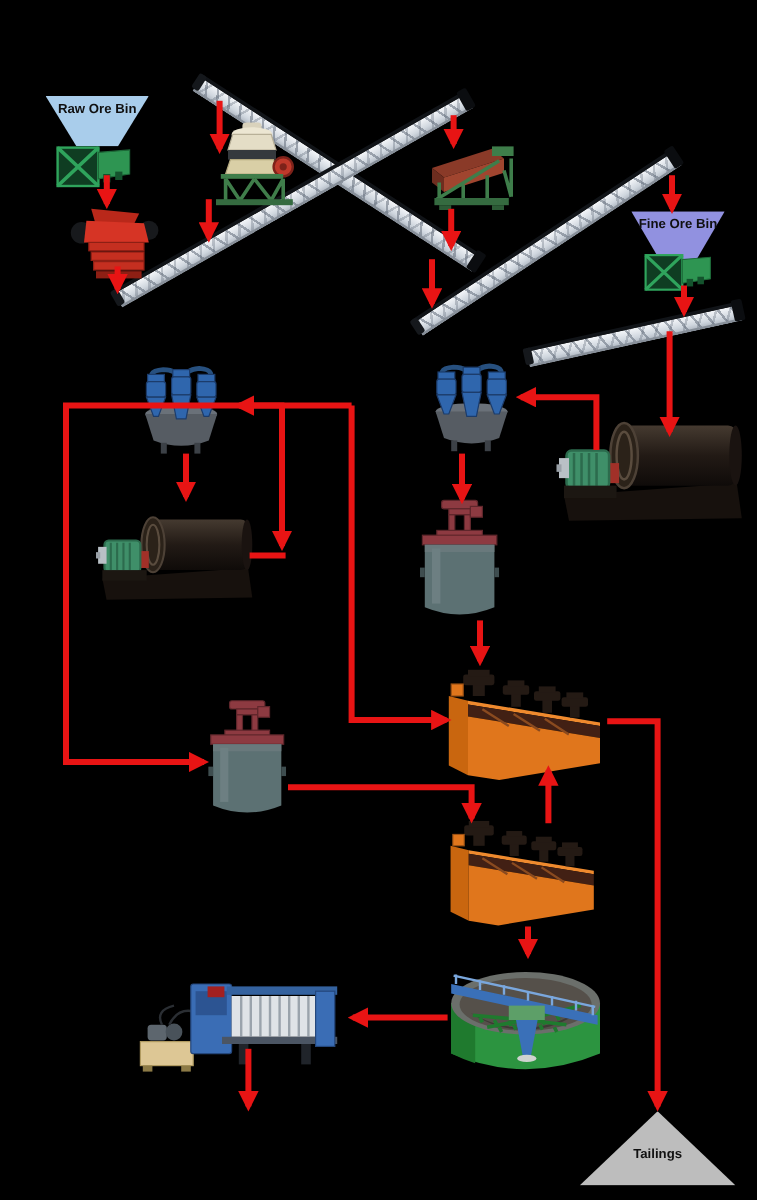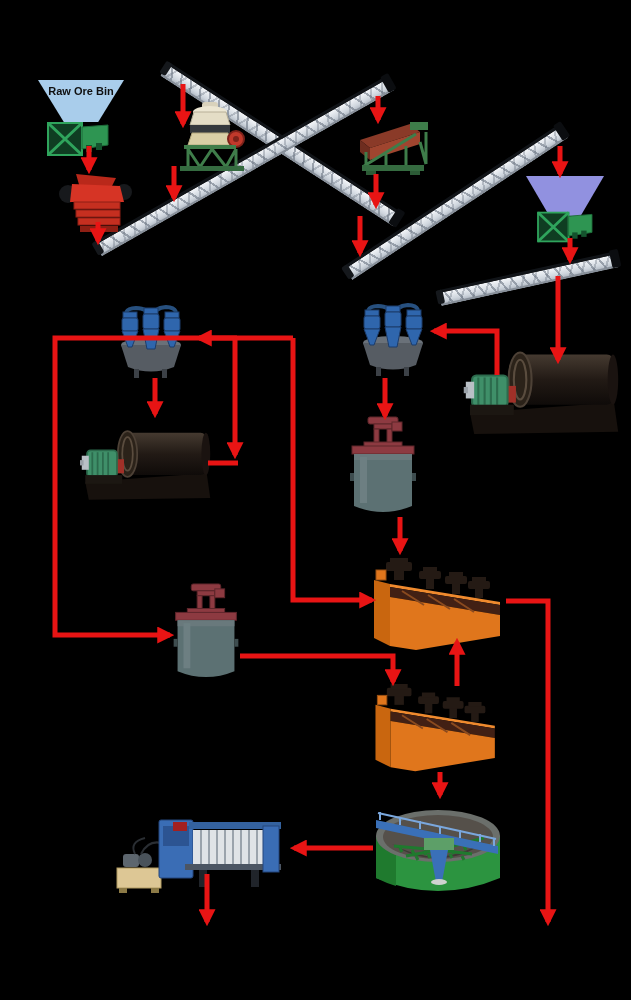--- a/index.html
+++ b/index.html
@@ -90,20 +90,21 @@
       <rect x="54" y="4" width="18" height="8" fill="#3e7d4a"></rect>
       <path d="M8 48 L60 16 M70 14 L70 46 M10 34 L10 48 M30 36 L30 48 M50 28 L50 48 M64 24 L70 46" stroke="#3e7d4a" stroke-width="3" fill="none"></path>
       <rect x="6" y="47" width="62" height="6" fill="#356b40"></rect>
       <rect x="10" y="53" width="10" height="4" fill="#2c5b36"></rect>
       <rect x="54" y="53" width="10" height="4" fill="#2c5b36"></rect>
     </svg>
   </div>
 
   <div class="bin" style="left:526px;top:176px;width:78px;height:40px;font-size:11px;">
     <div class="bin-shape" style="background:#9191e0;"></div>
+    <div class="bin-label">Fine Ore Bin</div>
   </div>
 
   <div class="abs" style="left:534px;top:209px;">
     <svg width="62" height="36" viewBox="0 0 64 40">
       <rect x="2" y="4" width="34" height="32" fill="#0f3d22" stroke="#2fa45c" stroke-width="2"></rect>
       <path d="M2 4 L36 36 M36 4 L2 36" stroke="#2fa45c" stroke-width="3"></path>
       <polygon points="36,8 62,6 62,26 36,30" fill="#2e9552" stroke="#1d6b39" stroke-width="1"></polygon>
       <rect x="40" y="26" width="6" height="7" fill="#14532d"></rect>
       <rect x="50" y="24" width="6" height="7" fill="#14532d"></rect>
     </svg>
@@ -316,20 +317,23 @@
       <rect x="74" y="12" width="92" height="7" fill="#34629f"></rect>
       <rect x="78" y="20" width="72" height="34" fill="#dfe3e7"></rect>
       <path d="M86 20 v34 M94 20 v34 M102 20 v34 M110 20 v34 M118 20 v34 M126 20 v34 M134 20 v34 M142 20 v34" stroke="#9aa3ac" stroke-width="2"></path>
       <rect x="70" y="54" width="96" height="6" fill="#4b5563"></rect>
       <rect x="148" y="16" width="16" height="46" fill="#3a6db5" stroke="#24477c"></rect>
       <rect x="84" y="60" width="8" height="17" fill="#20242a"></rect>
       <rect x="136" y="60" width="8" height="17" fill="#20242a"></rect>
     </svg>
   </div>
 
+  <div class="tri" style="left:483px;top:926px;width:130px;height:62px;background:#bdbdbd;font-size:11px;">
+    <div style="padding-bottom:18px;">Tailings</div>
+  </div>
 
   <svg class="abs" width="631" height="1000" viewBox="0 0 631 1000" style="left:0;top:0;z-index:5;pointer-events:none;">
     <defs>
       <marker id="ah" viewBox="0 0 10 10" refX="7.5" refY="5" markerWidth="3.4" markerHeight="3.4" orient="auto-start-reverse">
         <path d="M0 0 L10 5 L0 10 z" fill="#e81414"></path>
       </marker>
     </defs>
     <g stroke="#e81414" stroke-width="5" fill="none">
       <polyline points="89,146 89,170" marker-end="url(#ah)"></polyline>
       <polyline points="98,222 98,241" marker-end="url(#ah)"></polyline>

